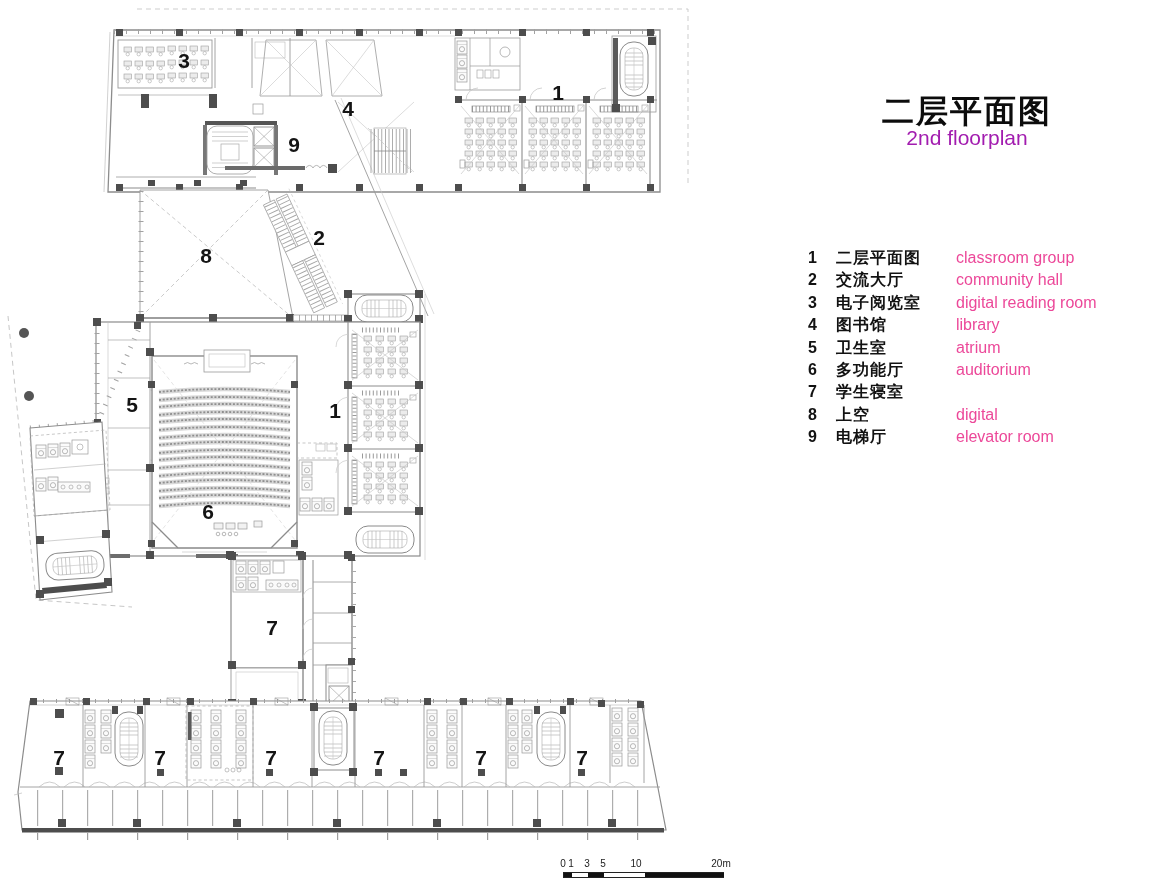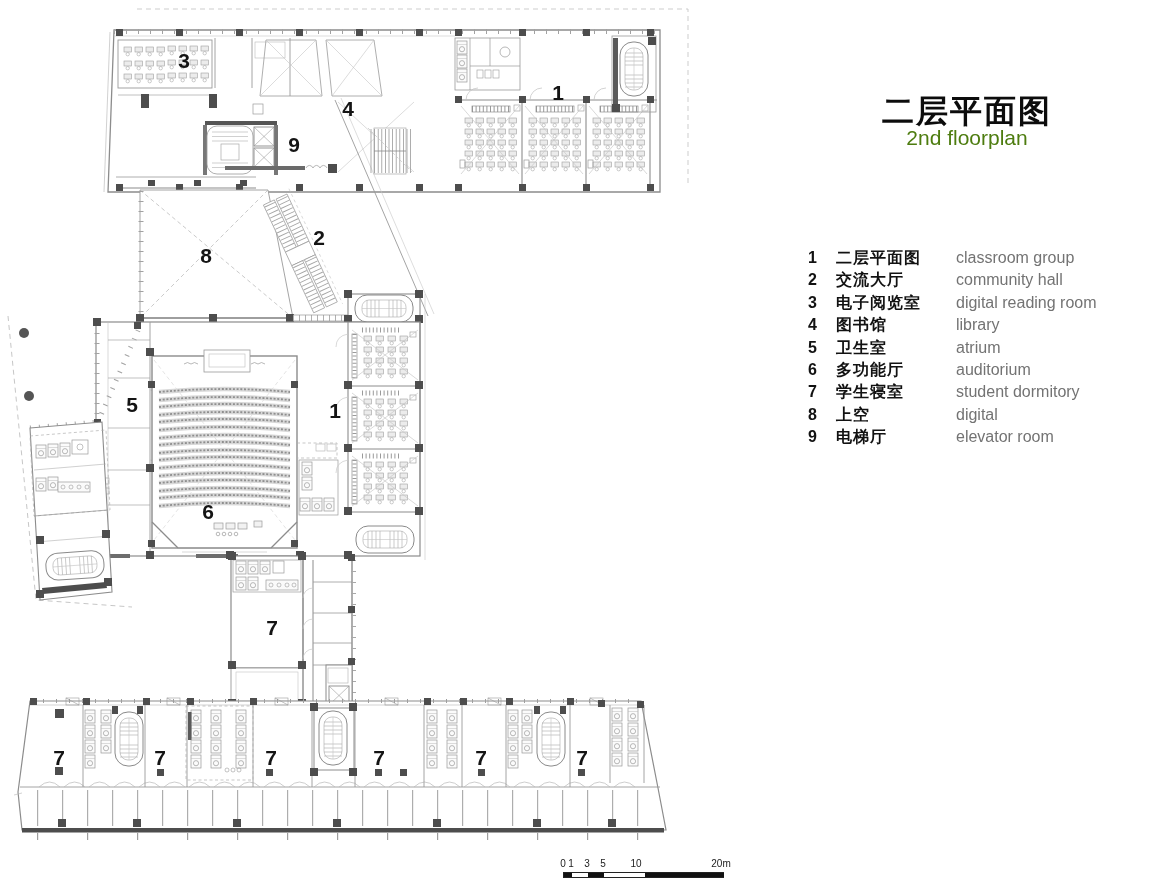--- a/index.html
+++ b/index.html
@@ -2,27 +2,27 @@
 <html><head>
 <meta charset="utf-8">
 <style>
   html,body{margin:0;padding:0;background:#fff;width:1150px;height:888px;
     font-family:"Liberation Sans","DejaVu Sans",sans-serif;overflow:hidden;position:relative;}
   #stage{position:absolute;inset:0;width:1150px;height:888px;}
   svg{position:absolute;left:0;top:0;}
   
   .titleblock{position:absolute;left:862px;top:98px;width:210px;text-align:center;color:#0c0c0c;}
   .title-zh{font-size:32px;font-weight:700;letter-spacing:2px;line-height:26px;}
-  .title-en{font-size:21px;font-weight:400;color:#4d7c0f;line-height:28px;}
+  .title-en{font-size:21px;font-weight:400;color:#a21caf;line-height:28px;}
   
   .legend{position:absolute;left:808px;top:247px;width:330px;color:#121212;}
   .lrow{display:flex;align-items:baseline;height:22.4px;font-size:16px;line-height:22.4px;}
   .lnum{width:28px;font-weight:700;}
   .lzh{width:120px;font-weight:700;letter-spacing:1px;}
-  .len{flex:1;font-weight:400;color:#737373;}
+  .len{flex:1;font-weight:400;color:#ec4899;}
   
   .scalebar{position:absolute;left:563px;top:852px;width:180px;height:30px;font-size:10px;color:#222;}
   .sb-lab{position:absolute;top:6px;transform:translateX(-50%);}
   .sb-bar{position:absolute;top:20px;left:0;width:161px;height:6px;border:0.8px solid #222;box-sizing:border-box;background:#fff;}
   .sb-seg{position:absolute;top:0;bottom:0;background:#111;}
 </style>
 </head>
 <body>
 
 <div id="stage">
@@ -588,21 +588,20 @@
         <span class="len">atrium</span>
       </div>
   <div class="lrow">
         <span class="lnum">6</span>
         <span class="lzh">多功能厅</span>
         <span class="len">auditorium</span>
       </div>
   <div class="lrow">
         <span class="lnum">7</span>
         <span class="lzh">学生寝室</span>
-        <span class="len">student dormitory</span>
       </div>
   <div class="lrow">
         <span class="lnum">8</span>
         <span class="lzh">上空</span>
         <span class="len">digital</span>
       </div>
   <div class="lrow">
         <span class="lnum">9</span>
         <span class="lzh">电梯厅</span>
         <span class="len">elevator room</span>

